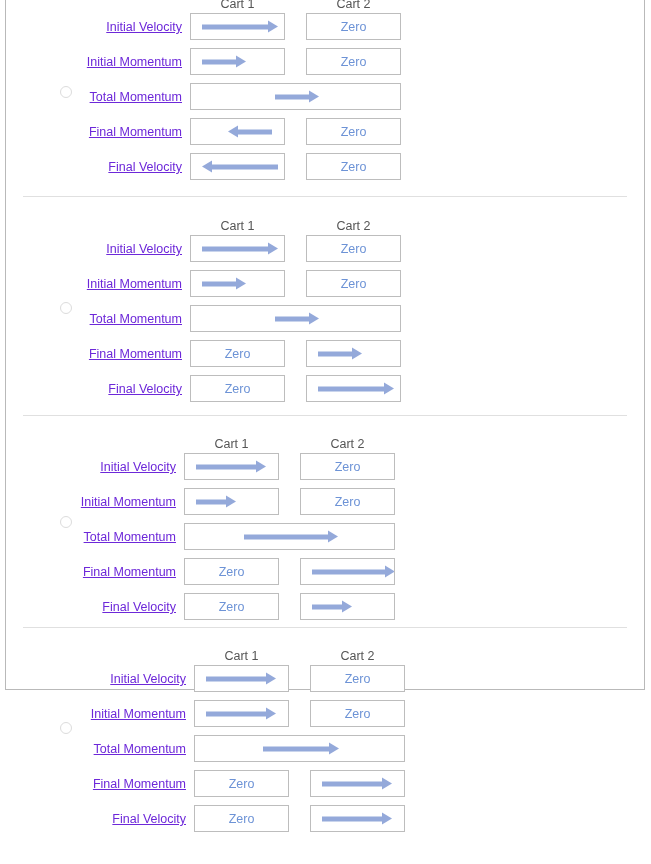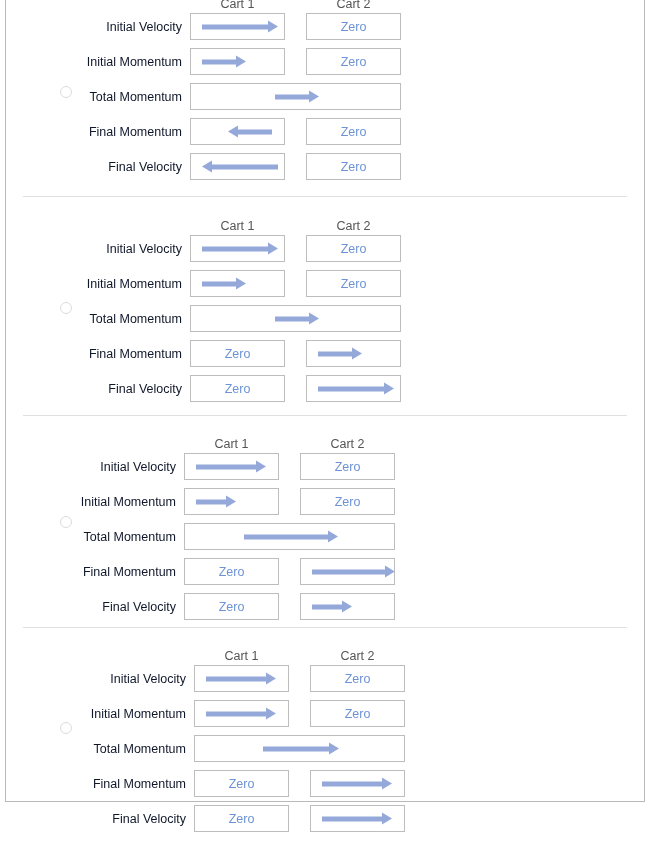--- a/index.html
+++ b/index.html
@@ -13,21 +13,21 @@
     font-family: "Liberation Sans", sans-serif;
     -webkit-font-smoothing: antialiased;
     overflow: hidden;
   }
 
   .page {
     position: absolute;
     left: 5px;
     top: 0px;
     width: 640px;
-    height: 802px;
+    height: 690px;
     border-left: 1px solid #b9b9b9;
     border-right: 1px solid #b9b9b9;
     border-bottom: 1px solid #b9b9b9;
     box-sizing: border-box;
     background: #fff;
   }
 
   .options {
     position: absolute;
     left: 0;
@@ -68,24 +68,25 @@
     position: absolute;
     font-size: 12.5px;
     color: #555555;
     text-align: center;
     white-space: nowrap;
   }
 
   .rowlabel {
     position: absolute;
     font-size: 12.5px;
-    color: #0f172a;
+    color: #6d28d9;
     text-align: right;
     white-space: nowrap;
     line-height: 1;
+    text-decoration: underline;
   }
 
   .cell {
     position: absolute;
     box-sizing: border-box;
     border: 1px solid #bdbdbd;
     background: #ffffff;
     overflow: hidden;
   }
 

